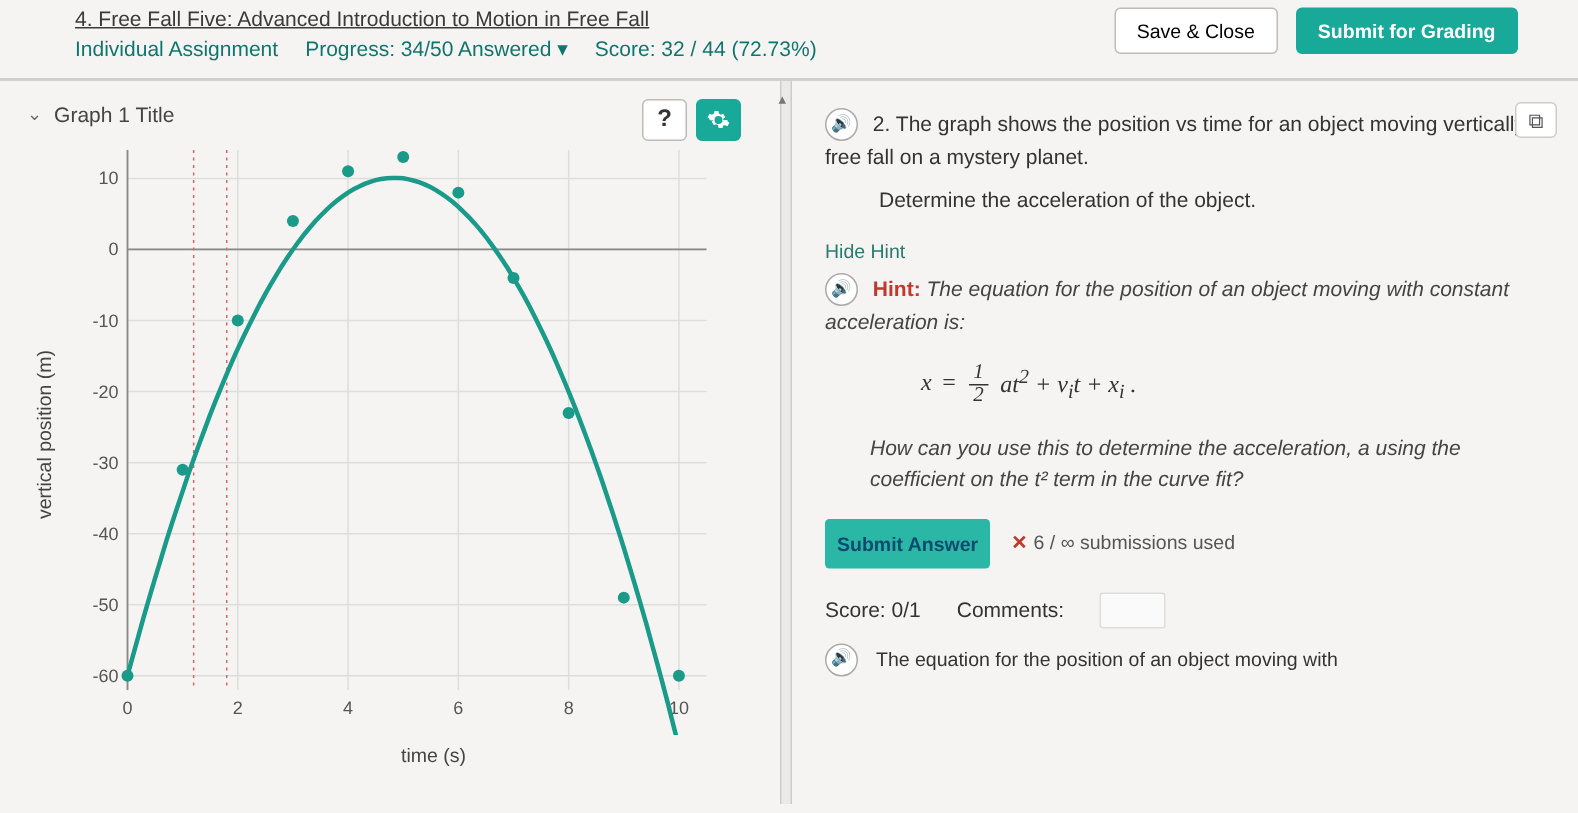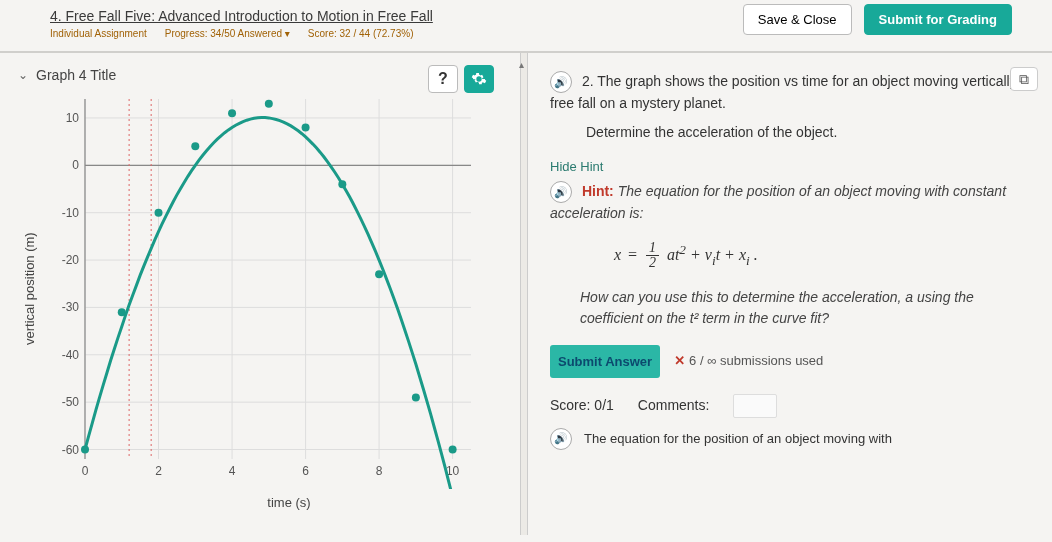--- a/index.html
+++ b/index.html
@@ -1,20 +1,20 @@
 <!DOCTYPE html>
 <html><head>
 <meta charset="utf-8">
 <style>
 * { box-sizing: border-box; margin: 0; padding: 0; }
 body { font-family: -apple-system, BlinkMacSystemFont, "Segoe UI", Arial, sans-serif; background: #f5f4f2; color: #333; width: 1052px; height: 542px; overflow: hidden; }
 .header { padding: 4px 40px 12px 50px; border-bottom: 2px solid #d0cfcc; display: flex; align-items: flex-end; justify-content: space-between; }
 .header-left { display: flex; flex-direction: column; gap: 4px; }
 .title-line { font-size: 14px; color: #3a3a3a; font-weight: 500; text-decoration: underline; }
-.meta-line { display: flex; gap: 18px; font-size: 10px; color: #a16207; align-items: center; }
+.meta-line { display: flex; gap: 18px; font-size: 14px; color: #0f766e; align-items: center; }
 .meta-line .dd { cursor: pointer; }
 .header-right { display: flex; gap: 12px; padding-bottom: 4px; }
 .btn { padding: 7px 14px; border-radius: 4px; font-size: 13px; cursor: pointer; border: 1px solid #bbb; background: #fff; }
 .btn-primary { background: #18a999; color: #fff; border-color: #18a999; font-weight: 700; }
 .main { display: flex; height: calc(100% - 60px); }
 .left { width: 520px; position: relative; padding: 14px 10px 10px 18px; }
 .graph-title-row { display: flex; align-items: center; gap: 8px; font-size: 14px; color: #444; margin-bottom: 6px; }
 .chev { font-size: 12px; color: #666; }
 .help-controls { position: absolute; top: 12px; right: 26px; display: flex; gap: 6px; }
 .icon-btn { width: 30px; height: 28px; border: 1px solid #bbb; border-radius: 4px; background: #fff; display: flex; align-items: center; justify-content: center; font-weight: bold; cursor: pointer; }
@@ -69,21 +69,21 @@
   <div class="header-right">
     <button class="btn">Save &amp; Close</button>
     <button class="btn btn-primary">Submit for Grading</button>
   </div>
 </div>
 
 <div class="main">
   <div class="left">
     <div class="graph-title-row">
       <span class="chev">⌄</span>
-      <span>Graph 4 Title</span>
+      <span>Graph 1 Title</span>
     </div>
     <div class="help-controls">
       <div class="icon-btn">?</div>
       <div class="icon-btn green">
         <svg width="16" height="16" viewBox="0 0 24 24">
             <path fill="#fff" d="M12 8a4 4 0 100 8 4 4 0 000-8zm9 4a7 7 0 01-.1 1.2l2 1.6-2 3.4-2.4-.9a7 7 0 01-2 .1l-.4 2.5h-4l-.4-2.5a7 7 0 01-2-1.2l-2.4.9-2-3.4 2-1.6A7 7 0 013 12a7 7 0 01.1-1.2l-2-1.6 2-3.4 2.4.9a7 7 0 012-1.2L7.9 3h4l.4 2.5a7 7 0 012 1.2l2.4-.9 2 3.4-2 1.6c.1.4.1.8.1 1.2z"></path>
           </svg>
       </div>
     </div>
     <div class="chart-wrap">

